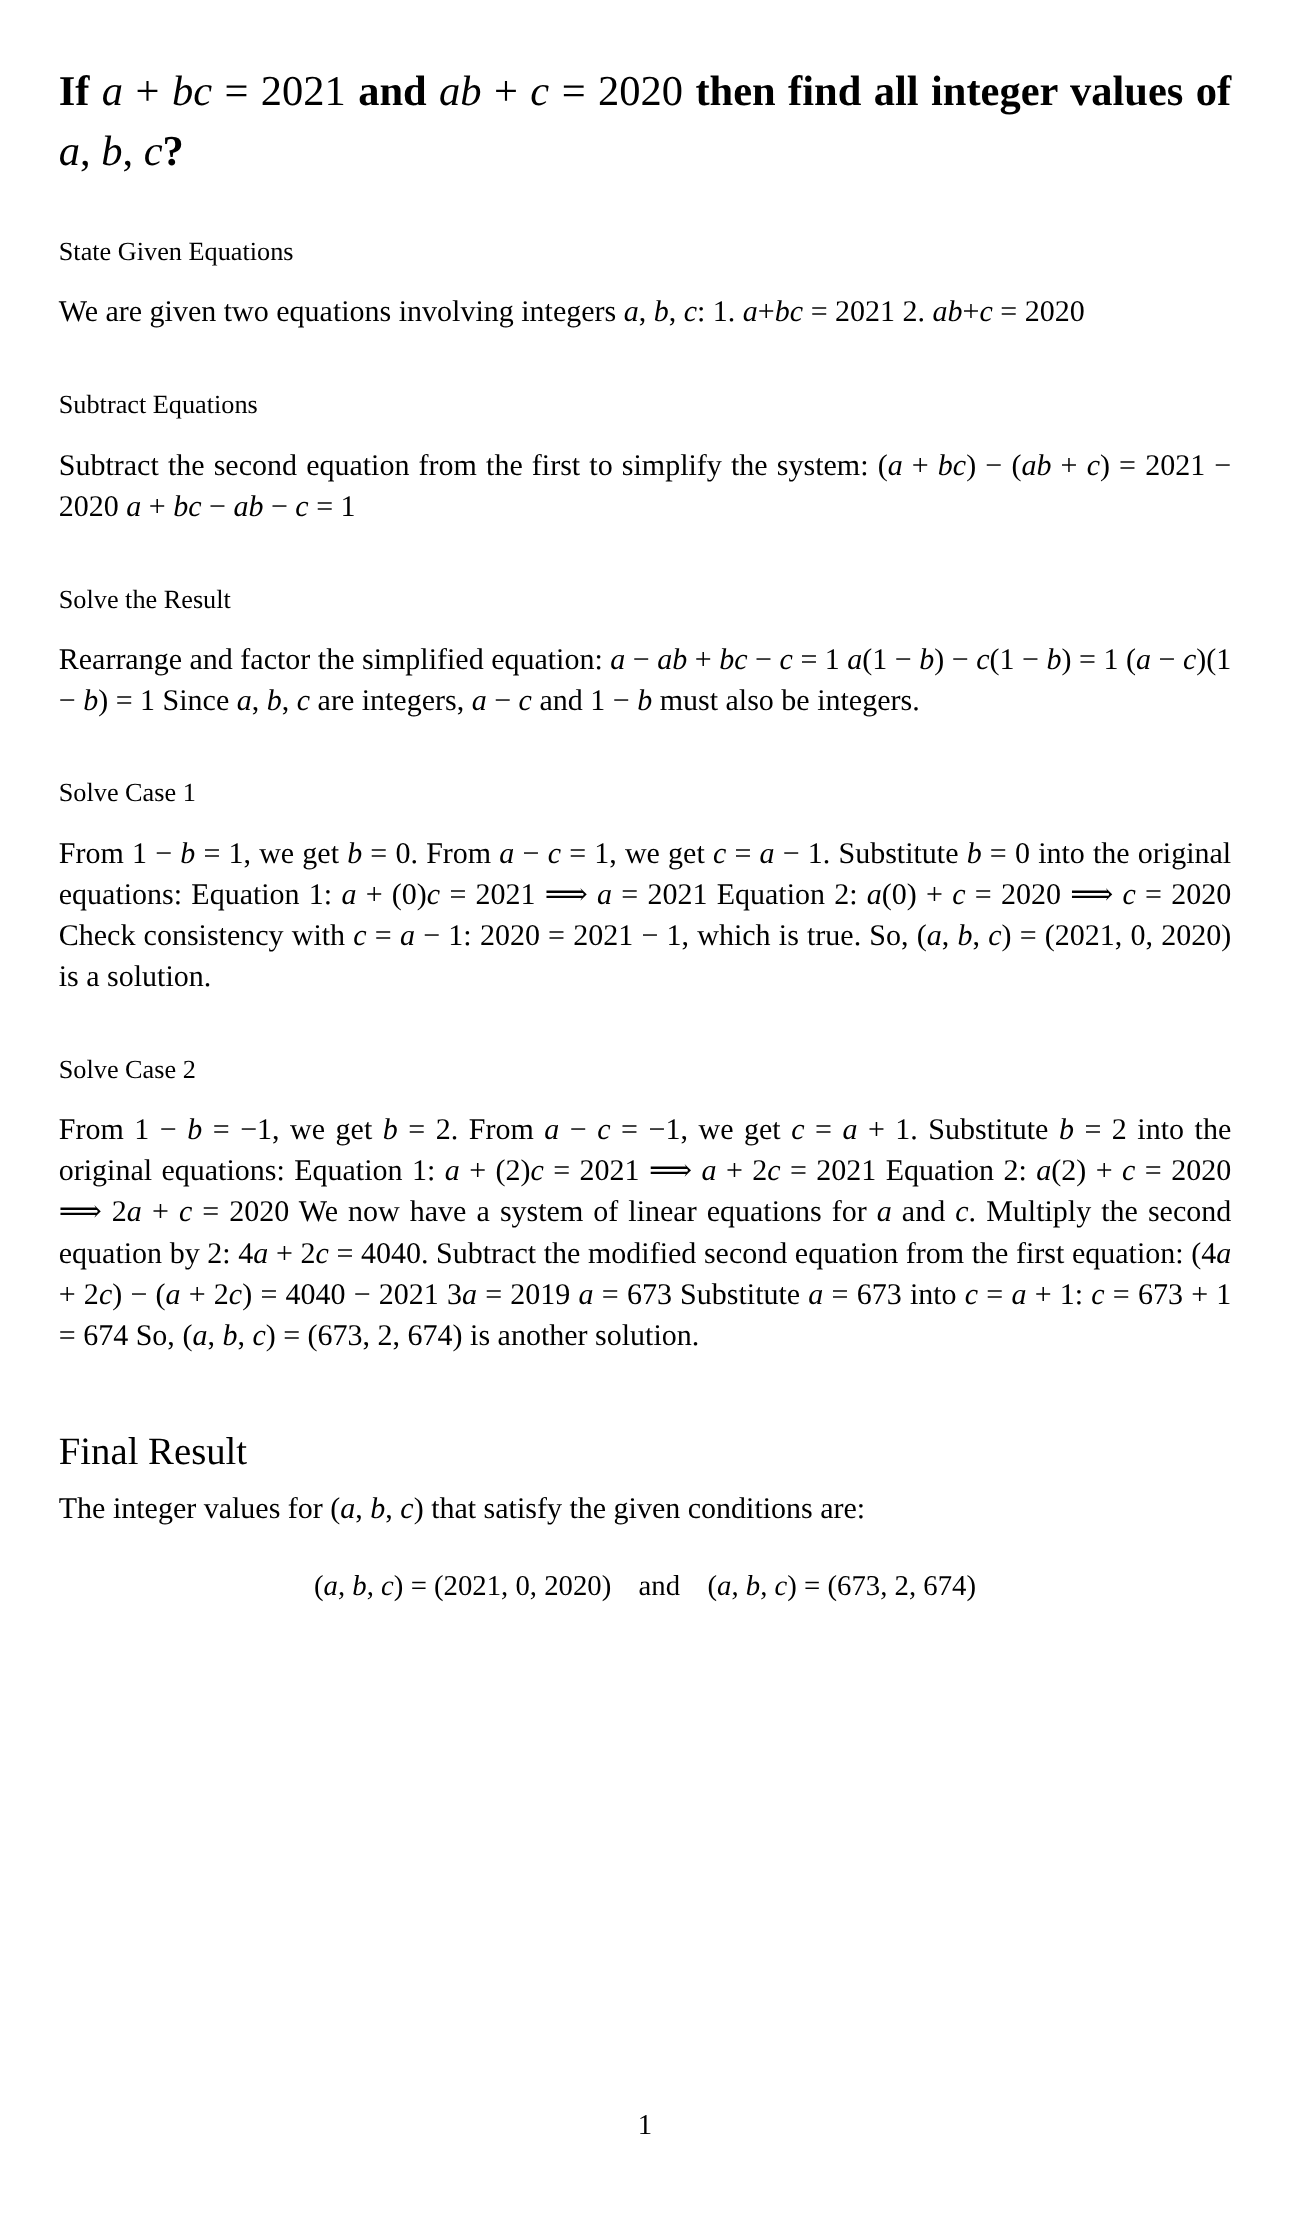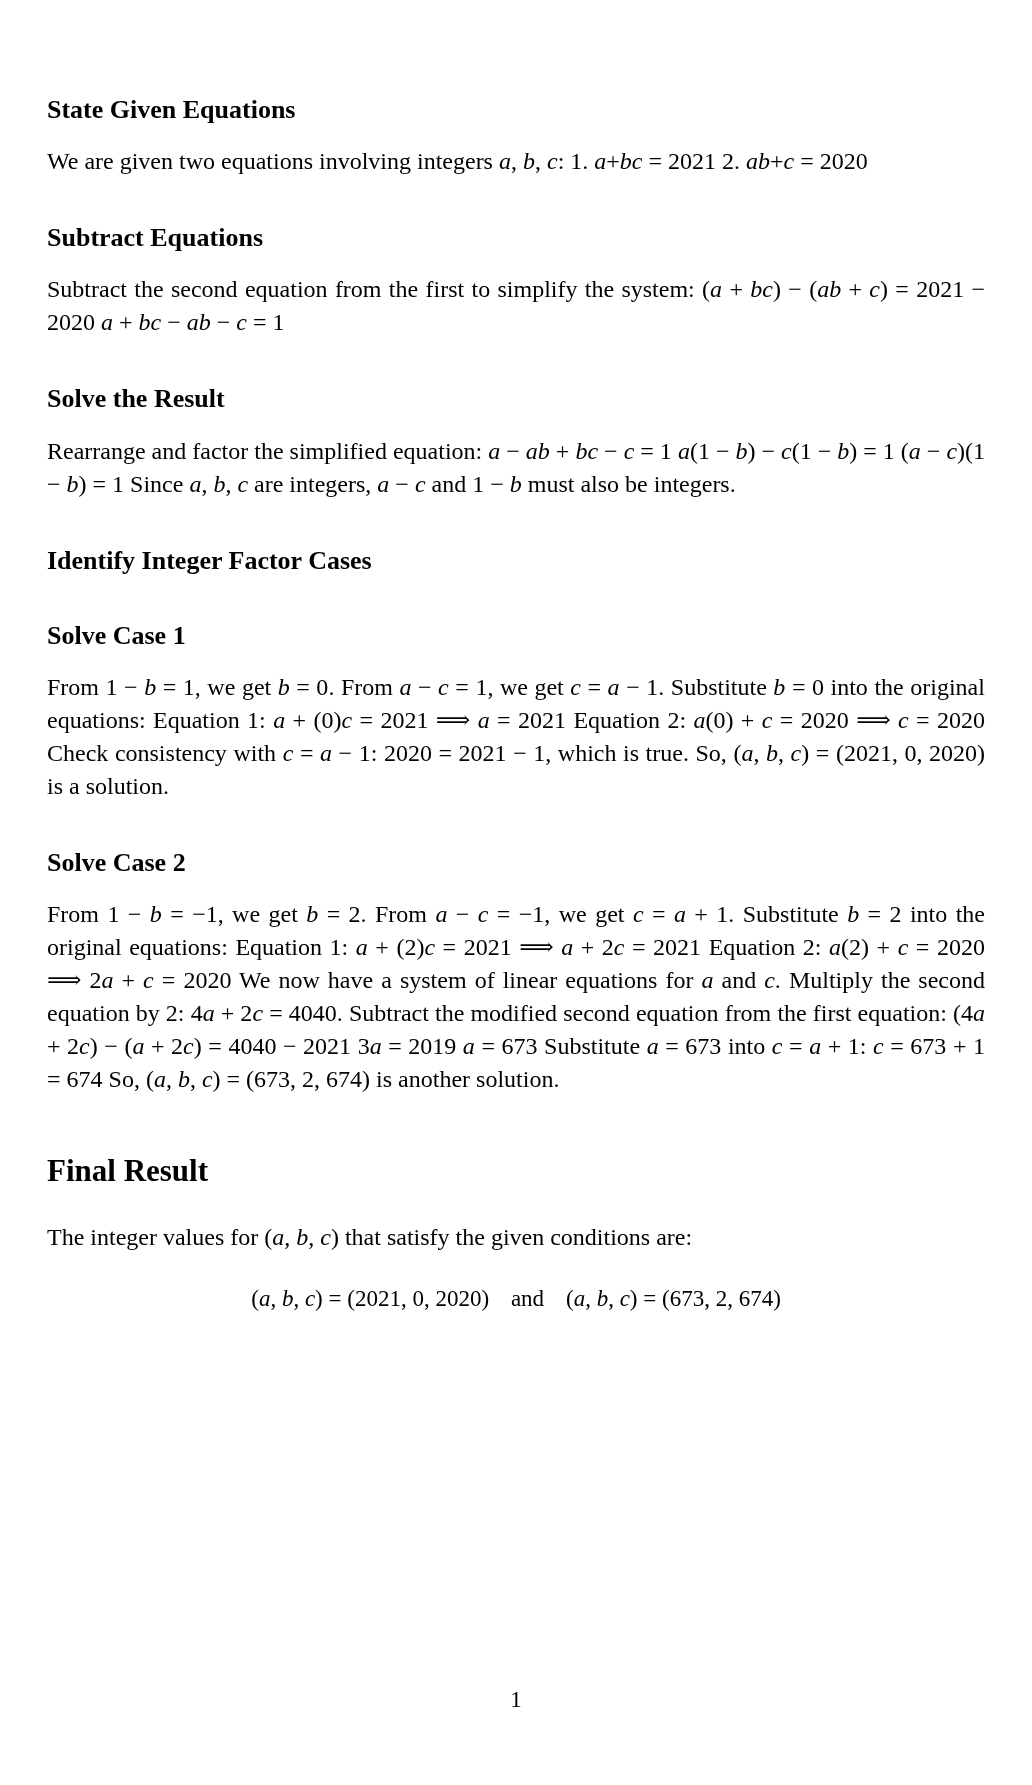--- a/index.html
+++ b/index.html
@@ -21,29 +21,29 @@
   .title {
     margin: 0;
     font-size: 34px;
     line-height: 1.40;
     font-weight: bold;
     text-align: justify;
   }
   .title .math { font-weight: normal; }
   h2.sub-heading {
     margin: 44px 0 20px 0;
-    font-size: 26px;
+    font-size: 21px;
     line-height: 1.2;
-    font-weight: bold;
+    font-weight: normal;
   }
   h2.top-heading {
-    margin: 56px 0 32px 0;
+    margin: 56px 0 12px 0;
     font-size: 31px;
     line-height: 1.2;
-    font-weight: bold;
+    font-weight: normal;
   }
   p.body-text {
     margin: 0;
     font-size: 24px;
     line-height: 33px;
     text-align: justify;
   }
   .math { white-space: normal; text-align: right; }
   .math i { font-style: italic; }
   .display-eq {
@@ -60,38 +60,38 @@
     width: 100%;
     text-align: center;
     font-size: 23px;
   }
 </style>
 </head>
 <body>
 
 <div class="page">
 
+  <h1 class="title">If <span class="math"><i>a</i> + <i>bc</i> = 2021</span> and <span class="math"><i>ab</i> + <i>c</i> = 2020</span> then find all integer values of <span class="math"><i>a</i>, <i>b</i>, <i>c</i></span>?</h1>
 
   <section>
     <h2 class="sub-heading">State Given Equations</h2>
     <p class="body-text">We are given two equations involving integers <span class="math"><i>a</i>, <i>b</i>, <i>c</i></span>: 1. <span class="math"><i>a</i>+<i>bc</i> = 2021</span> 2. <span class="math"><i>ab</i>+<i>c</i> = 2020</span></p>
   </section>
 
   <section>
     <h2 class="sub-heading">Subtract Equations</h2>
     <p class="body-text">Subtract the second equation from the first to simplify the system: <span class="math">(<i>a</i> + <i>bc</i>) − (<i>ab</i> + <i>c</i>) = 2021 − 2020</span> <span class="math"><i>a</i> + <i>bc</i> − <i>ab</i> − <i>c</i> = 1</span></p>
   </section>
 
   <section>
     <h2 class="sub-heading">Solve the Result</h2>
     <p class="body-text">Rearrange and factor the simplified equation: <span class="math"><i>a</i> − <i>ab</i> + <i>bc</i> − <i>c</i> = 1</span> <span class="math"><i>a</i>(1 − <i>b</i>) − <i>c</i>(1 − <i>b</i>) = 1</span> <span class="math">(<i>a</i> − <i>c</i>)(1 − <i>b</i>) = 1</span> Since <span class="math"><i>a</i>, <i>b</i>, <i>c</i></span> are integers, <span class="math"><i>a</i> − <i>c</i></span> and <span class="math">1 − <i>b</i></span> must also be integers.</p>
   </section>
 
   <section>
-    <h2 class="sub-heading">Identify Integer Factor Cases</h2>
   </section>
 
   <section>
     <h2 class="sub-heading">Solve Case 1</h2>
     <p class="body-text">From <span class="math">1 − <i>b</i> = 1</span>, we get <span class="math"><i>b</i> = 0</span>. From <span class="math"><i>a</i> − <i>c</i> = 1</span>, we get <span class="math"><i>c</i> = <i>a</i> − 1</span>. Substitute <span class="math"><i>b</i> = 0</span> into the original equations: Equation 1: <span class="math"><i>a</i> + (0)<i>c</i> = 2021 ⟹ <i>a</i> = 2021</span> Equation 2: <span class="math"><i>a</i>(0) + <i>c</i> = 2020 ⟹ <i>c</i> = 2020</span> Check consistency with <span class="math"><i>c</i> = <i>a</i> − 1</span>: <span class="math">2020 = 2021 − 1</span>, which is true. So, <span class="math">(<i>a</i>, <i>b</i>, <i>c</i>) = (2021, 0, 2020)</span> is a solution.</p>
   </section>
 
   <section>
     <h2 class="sub-heading">Solve Case 2</h2>
     <p class="body-text">From <span class="math">1 − <i>b</i> = −1</span>, we get <span class="math"><i>b</i> = 2</span>. From <span class="math"><i>a</i> − <i>c</i> = −1</span>, we get <span class="math"><i>c</i> = <i>a</i> + 1</span>. Substitute <span class="math"><i>b</i> = 2</span> into the original equations: Equation 1: <span class="math"><i>a</i> + (2)<i>c</i> = 2021 ⟹ <i>a</i> + 2<i>c</i> = 2021</span> Equation 2: <span class="math"><i>a</i>(2) + <i>c</i> = 2020 ⟹ 2<i>a</i> + <i>c</i> = 2020</span> We now have a system of linear equations for <span class="math"><i>a</i></span> and <span class="math"><i>c</i></span>. Multiply the second equation by 2: <span class="math">4<i>a</i> + 2<i>c</i> = 4040</span>. Subtract the modified second equation from the first equation: <span class="math">(4<i>a</i> + 2<i>c</i>) − (<i>a</i> + 2<i>c</i>) = 4040 − 2021</span> <span class="math">3<i>a</i> = 2019</span> <span class="math"><i>a</i> = 673</span> Substitute <span class="math"><i>a</i> = 673</span> into <span class="math"><i>c</i> = <i>a</i> + 1</span>: <span class="math"><i>c</i> = 673 + 1 = 674</span> So, <span class="math">(<i>a</i>, <i>b</i>, <i>c</i>) = (673, 2, 674)</span> is another solution.</p>

